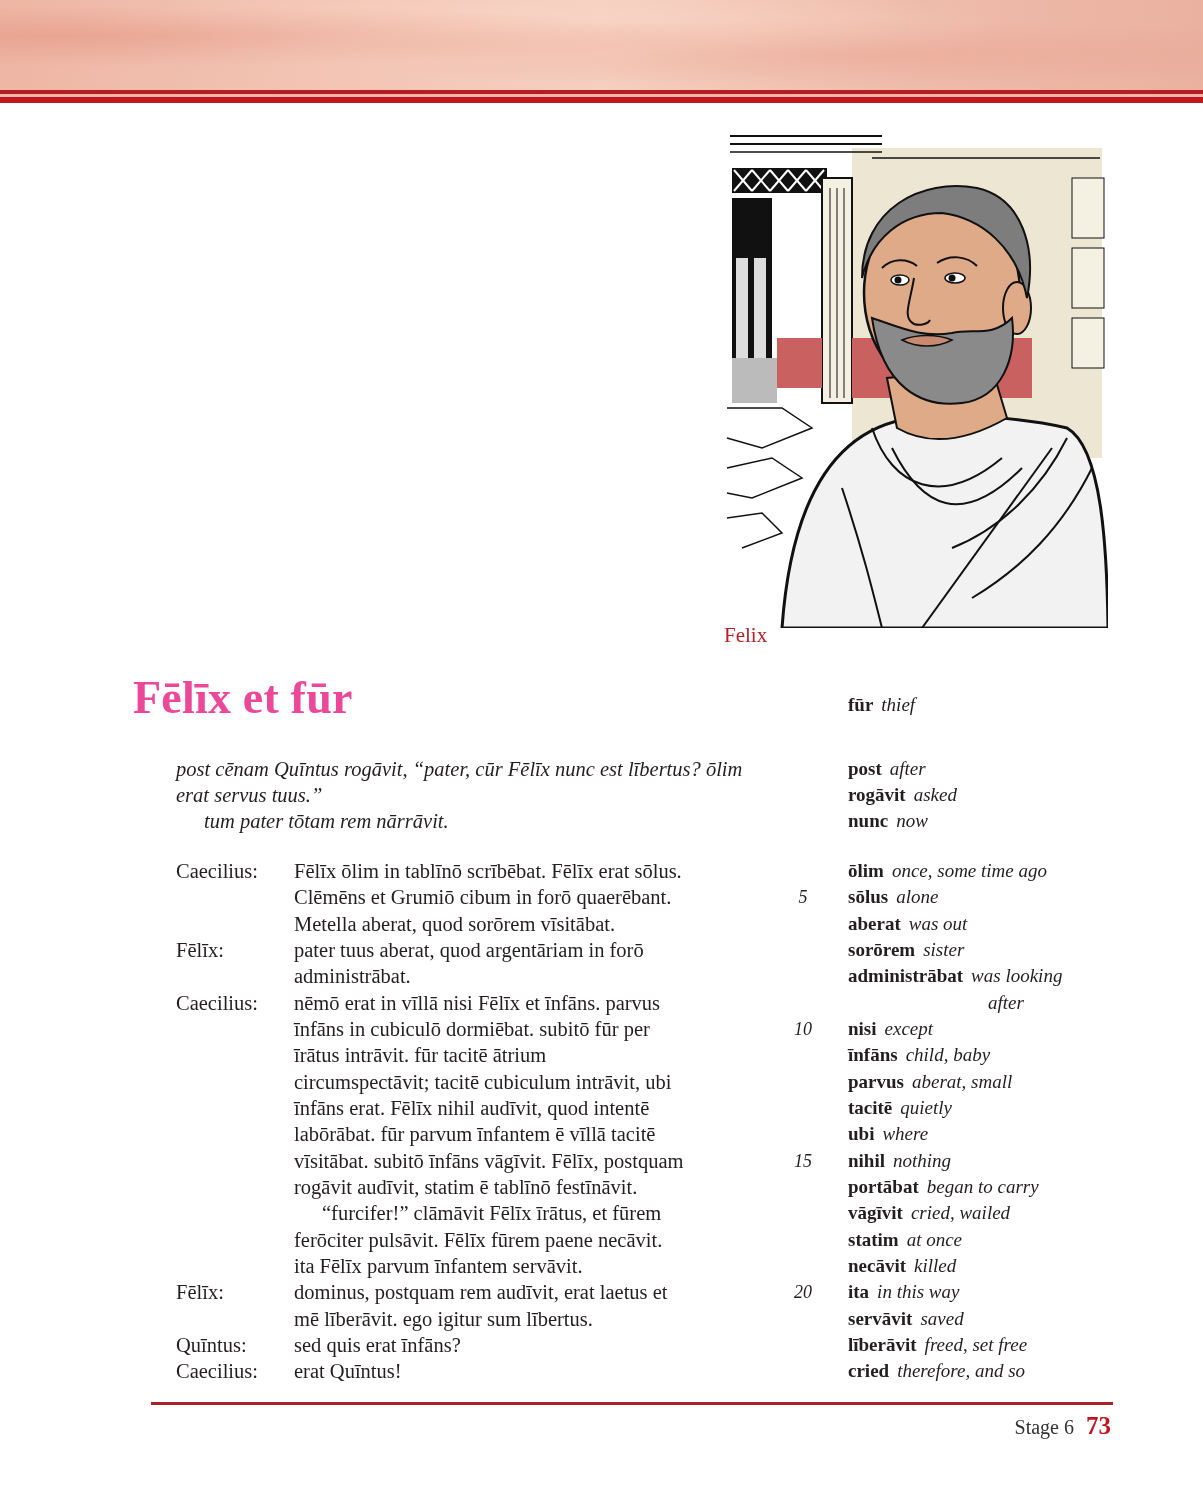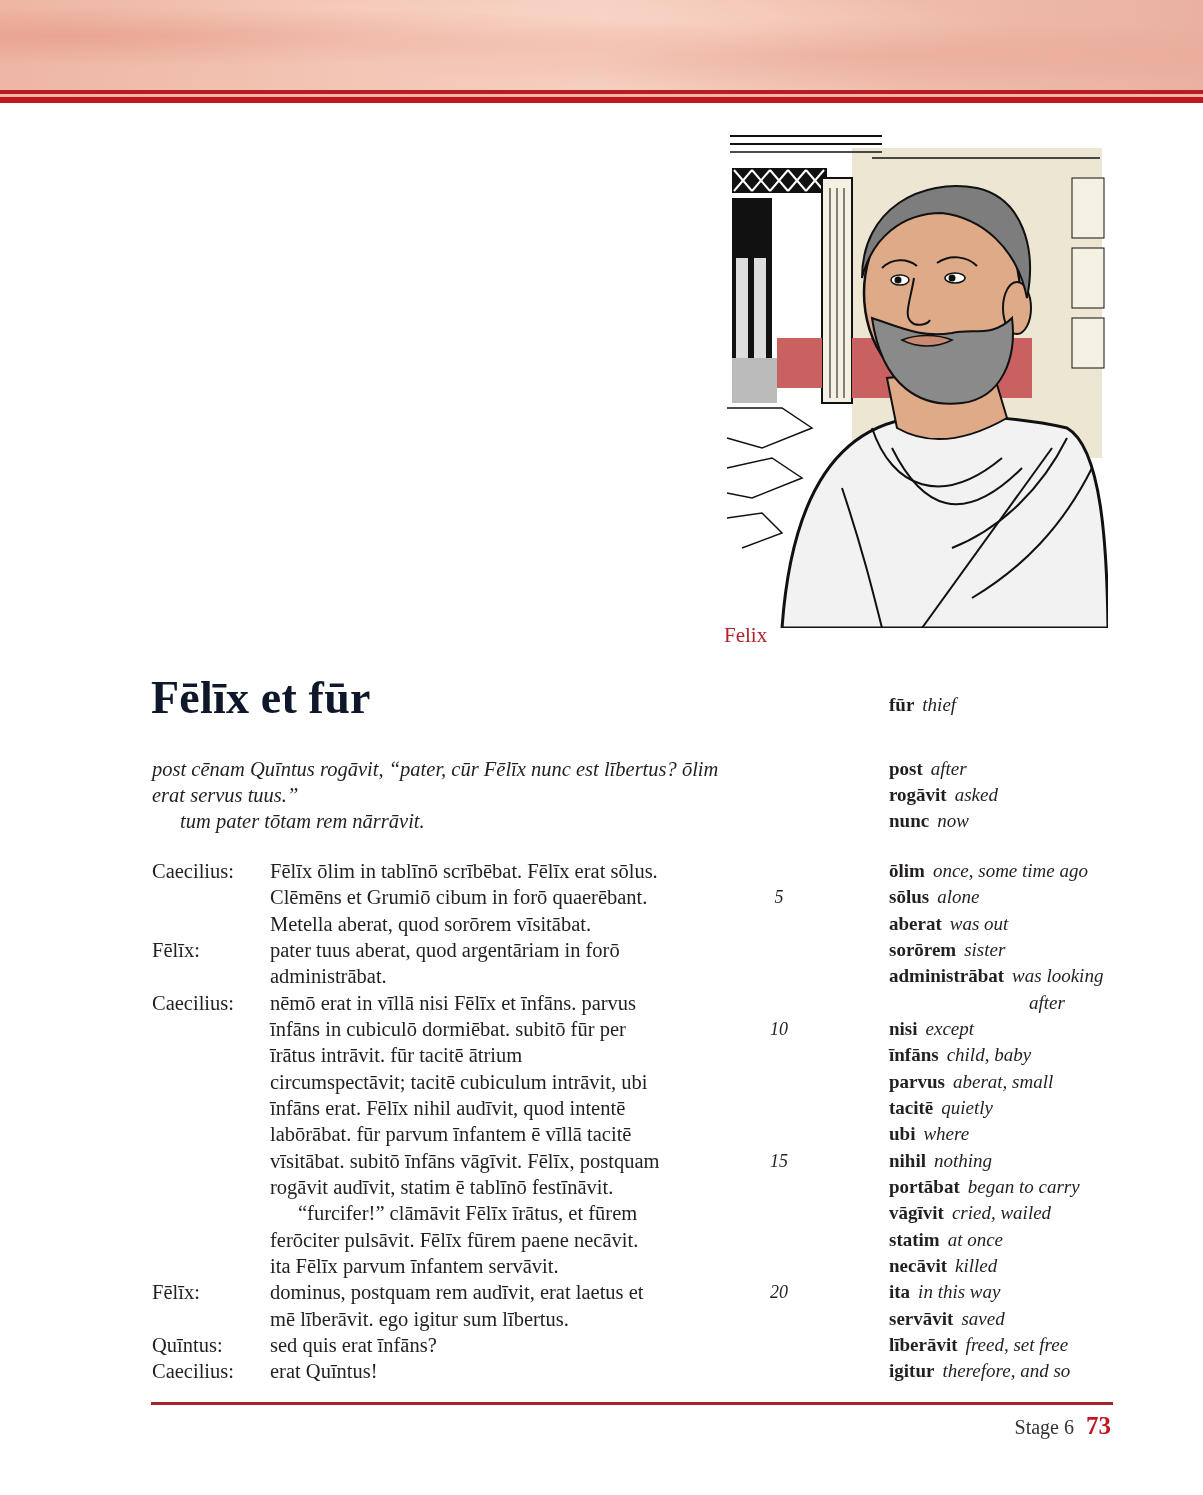--- a/index.html
+++ b/index.html
@@ -16,34 +16,34 @@
     .rule-a { position: absolute; left: 0; top: 90px; width: 1203px; height: 4px; background: #b51d24; }
     .rule-gap { position: absolute; left: 0; top: 94px; width: 1203px; height: 3px; background: #f2b5a6; }
     .rule-b { position: absolute; left: 0; top: 97px; width: 1203px; height: 6px; background: #c1181f; }
 
     
     .figure { position: absolute; left: 722px; top: 128px; width: 386px; height: 500px; }
     .figure svg { display: block; }
     .caption { position: absolute; left: 724px; top: 623px; font-size: 21px; color: #b3212a; }
 
     
-    .title { position: absolute; left: 151px; top: 668px; margin: 0; font-size: 46px; font-weight: bold;
-             color: #0f172a; letter-spacing: 0.2px; line-height: 60px; }
-
-    
-    .line { position: absolute; font-size: 20.5px; line-height: 26px; white-space: nowrap; }
+    .title { position: absolute; left: 133px; top: 668px; margin: 0; font-size: 46px; font-weight: bold;
+             color: #ec4899; letter-spacing: 0.2px; line-height: 60px; }
+
+    
+    .line { position: absolute; font-size: 20.5px; line-height: 26px; white-space: nowrap; margin-left: 24px; }
     .intro { font-style: italic; left: 152px; }
     .intro.indent { left: 180px; }
     .speaker { left: 152px; }
     .speech { left: 270px; }
     .speech.indent { left: 298px; }
     .lineno { left: 764px; width: 30px; text-align: center; font-style: italic; font-size: 18px; }
 
     
-    .vocab { position: absolute; left: 848px; font-size: 19px; line-height: 26px; white-space: nowrap; margin-left: 41px; }
+    .vocab { position: absolute; left: 848px; font-size: 19px; line-height: 26px; white-space: nowrap; }
     .vocab .latin { font-weight: bold; }
     .vocab .gloss { font-style: italic; margin-left: 8px; }
     .vocab.cont { left: 988px; font-style: italic; }
 
     
     .footer-rule { position: absolute; left: 151px; top: 1402px; width: 962px; height: 3px; background: #a8222b; }
     .footer { position: absolute; right: 92px; top: 1410px; font-size: 20px; line-height: 32px; white-space: nowrap; }
     .footer .stage { color: #333; }
     .footer .page { color: #c0161f; font-weight: bold; font-size: 25px; margin-left: 12px; }
   </style>
@@ -212,19 +212,19 @@
   <div class="vocab" style="top:1095px"><span class="latin">tacitē</span><span class="gloss">quietly</span></div>
   <div class="vocab" style="top:1121px"><span class="latin">ubi</span><span class="gloss">where</span></div>
   <div class="vocab" style="top:1148px"><span class="latin">nihil</span><span class="gloss">nothing</span></div>
   <div class="vocab" style="top:1174px"><span class="latin">portābat</span><span class="gloss">began to carry</span></div>
   <div class="vocab" style="top:1200px"><span class="latin">vāgīvit</span><span class="gloss">cried, wailed</span></div>
   <div class="vocab" style="top:1227px"><span class="latin">statim</span><span class="gloss">at once</span></div>
   <div class="vocab" style="top:1253px"><span class="latin">necāvit</span><span class="gloss">killed</span></div>
   <div class="vocab" style="top:1279px"><span class="latin">ita</span><span class="gloss">in this way</span></div>
   <div class="vocab" style="top:1306px"><span class="latin">servāvit</span><span class="gloss">saved</span></div>
   <div class="vocab" style="top:1332px"><span class="latin">līberāvit</span><span class="gloss">freed, set free</span></div>
-  <div class="vocab" style="top:1358px"><span class="latin">igitur</span><span class="gloss">therefore, and so</span></div>
+  <div class="vocab" style="top:1358px"><span class="latin">cried</span><span class="gloss">therefore, and so</span></div>
 </div>
 
 <div class="footer-rule"></div>
 <div class="footer">
   <span class="stage">Stage 6</span><span class="page">73</span>
 </div>
 
 </body></html>

